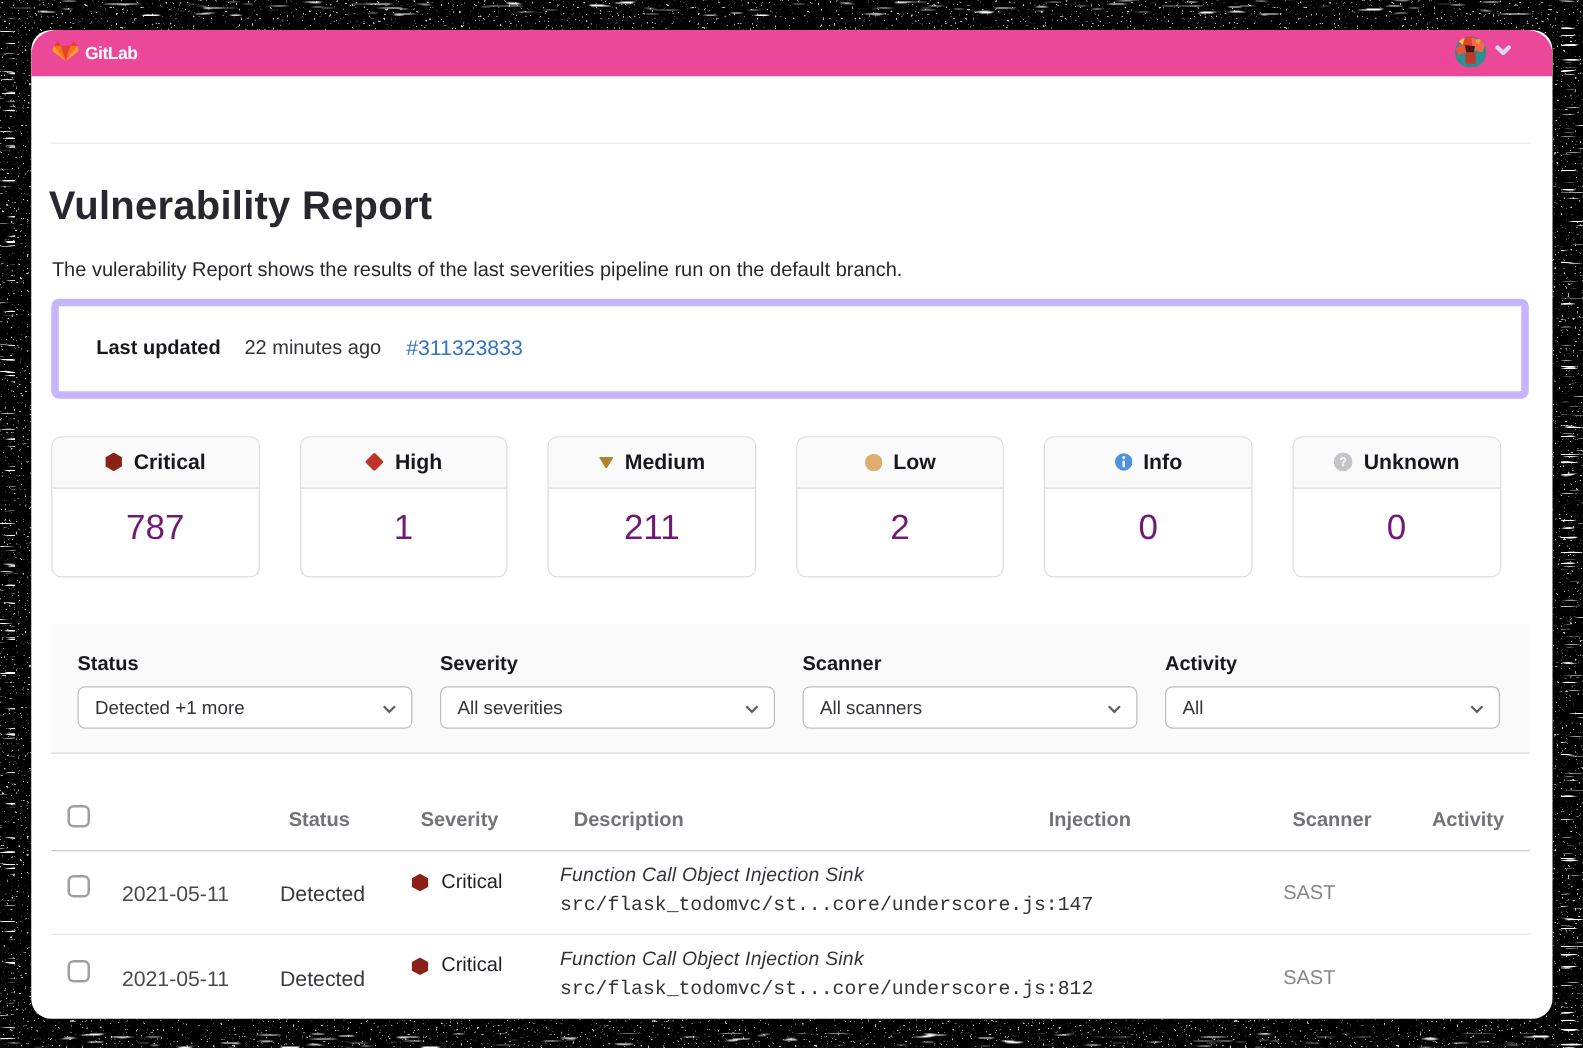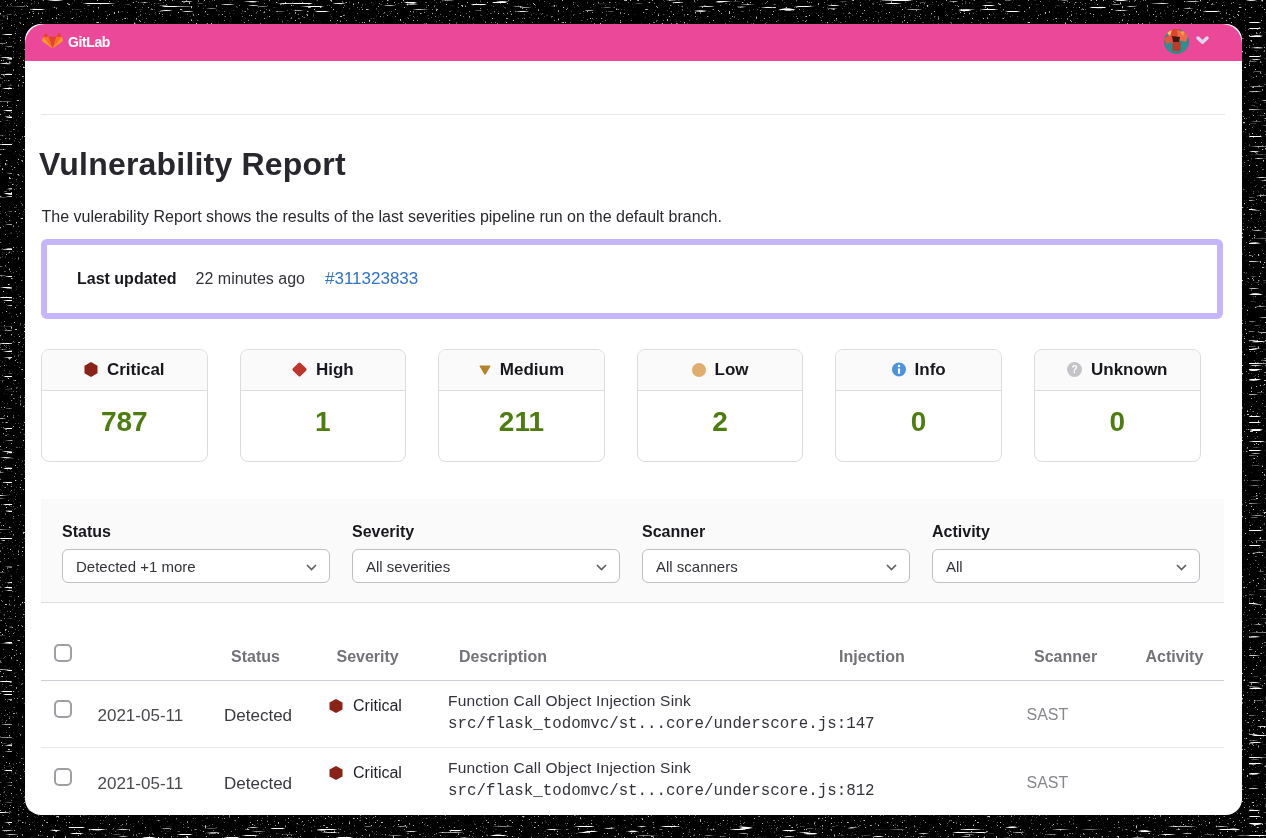--- a/index.html
+++ b/index.html
@@ -27,21 +27,21 @@
   .lastbox b { margin-left:30px; font-size:16px; color:#18171d; }
   .lastbox .ago { margin-left:19px; font-size:16px; color:#33323a; }
   .lastbox a { margin-left:20px; font-size:17px; color:#2f73c5; text-decoration:none; }
   .cards { position:absolute; left:16px; top:325px; width:1185px; }
   .scard { position:absolute; top:0; width:166.5px; height:112.5px; border:1px solid #dcdcde;
     border-radius:8px; background:#fff; overflow:hidden; }
   .scard .hd { height:40.5px; background:#fafafa; border-bottom:1px solid #dcdcde;
     display:flex; align-items:center; justify-content:center; gap:9px;
     font-size:17px; font-weight:700; color:#18171d; }
   .scard .num { height:57px; display:flex; align-items:center; justify-content:center;
-    font-size:28px; font-weight:700; color:#4d7c0f; padding-top:5px; }
+    font-size:28px; font-weight:400; color:#701a75; padding-top:5px; }
   .filters { position:absolute; left:16px; top:475px; width:1182.5px; height:103.5px;
     background:#fafafa; border-bottom:1px solid #dcdcde; }
   .fcol { position:absolute; top:0; width:268px; }
   .fcol label { display:block; margin-top:23.5px; font-size:16px; font-weight:700; color:#18171d; }
   .dd { position:relative; margin-top:8.5px; height:34px; border:1px solid #bfbec4;
     border-radius:6px; background:#fff; display:flex; align-items:center;
     font-size:15px; color:#333238; padding-left:13px; }
   .dd svg { position:absolute; right:12px; top:14px; }
   
   .thead { position:absolute; left:16px; top:582.5px; width:1182.5px; height:74px;
@@ -49,21 +49,21 @@
   .hcell { position:absolute; top:41px; font-size:16px; font-weight:700; color:#737278; }
   .row { position:absolute; left:16px; width:1182.5px; height:67.5px; }
   .row .bline { position:absolute; left:0; right:0; bottom:0; height:1px; background:#e7e6ea; }
   .cb { position:absolute; width:18px; height:18px; border:2px solid #9f9ea5;
     border-radius:5px; background:#fff; }
   .date { position:absolute; left:56.5px; top:25.5px; font-size:17px; color:#49484d; }
   .det { position:absolute; left:183px; top:25.5px; font-size:17px; color:#3a393f; }
   .sev { position:absolute; left:288px; top:16px; display:flex; align-items:center; gap:10px;
     font-size:16px; color:#1f1e24; }
   .dsc { position:absolute; left:407px; top:9px; }
-  .dsc .l1 { font-size:15.5px; color:#33313c; line-height:21px; letter-spacing:0.2px; }
+  .dsc .l1 { font-size:15.5px; color:#33313c; line-height:21px; letter-spacing:0.2px;font-style:italic; }
   .dsc .l2 { font-family:"Liberation Mono", monospace; font-size:15.8px; color:#33323a; line-height:23px; display:inline-block; margin-top:2px; }
   .sast { position:absolute; left:985.5px; top:25.5px; font-size:16px; color:#87868c; }
 </style>
 </head>
 <body>
 <svg width="1266" height="838" style="position:absolute;left:0;top:0">
  <defs>
   <filter id="spk" x="0" y="0" width="100%" height="100%">
     <feTurbulence type="fractalNoise" baseFrequency="0.55 0.55" numOctaves="2" seed="3"></feTurbulence>
     <feColorMatrix type="matrix" values="0 0 0 0 0.55  0 0 0 0 0.55  0 0 0 0 0.55  4 4 4 0 -7.2"></feColorMatrix>

